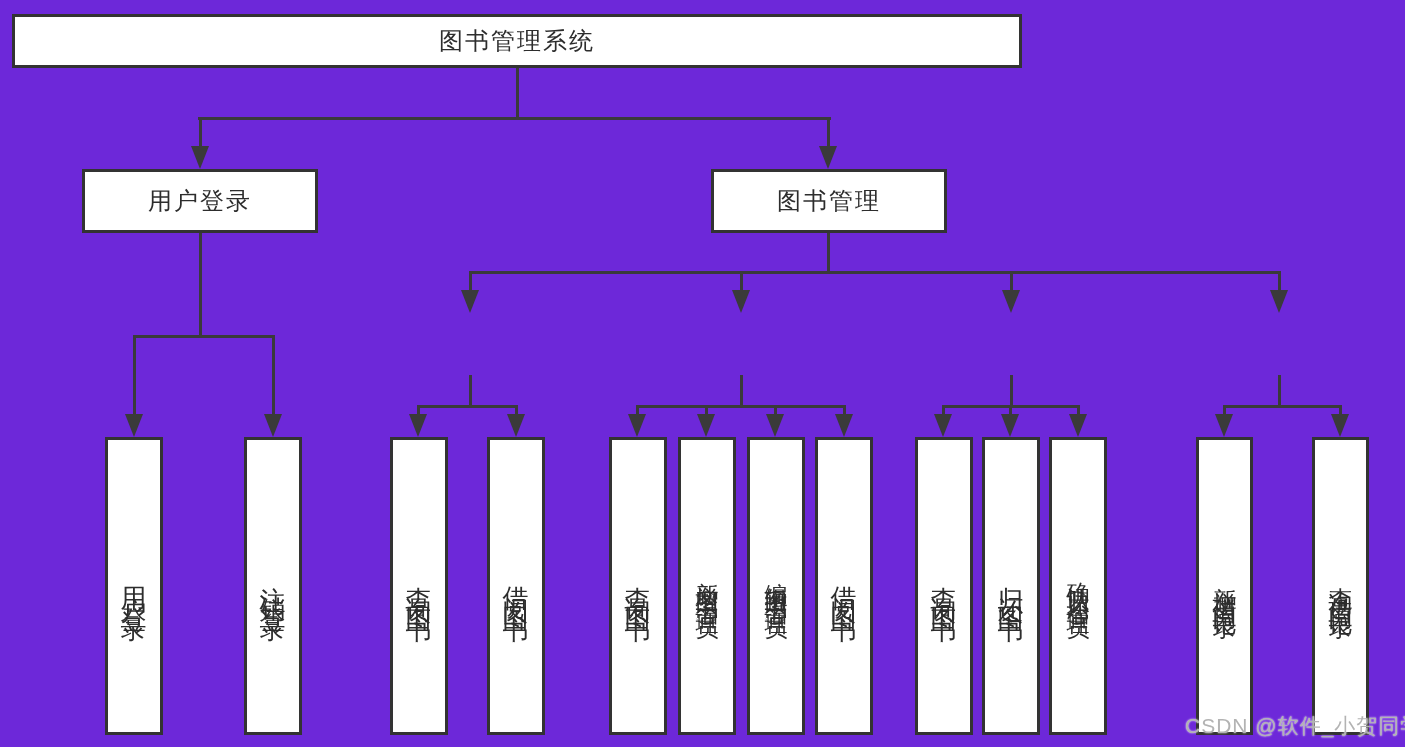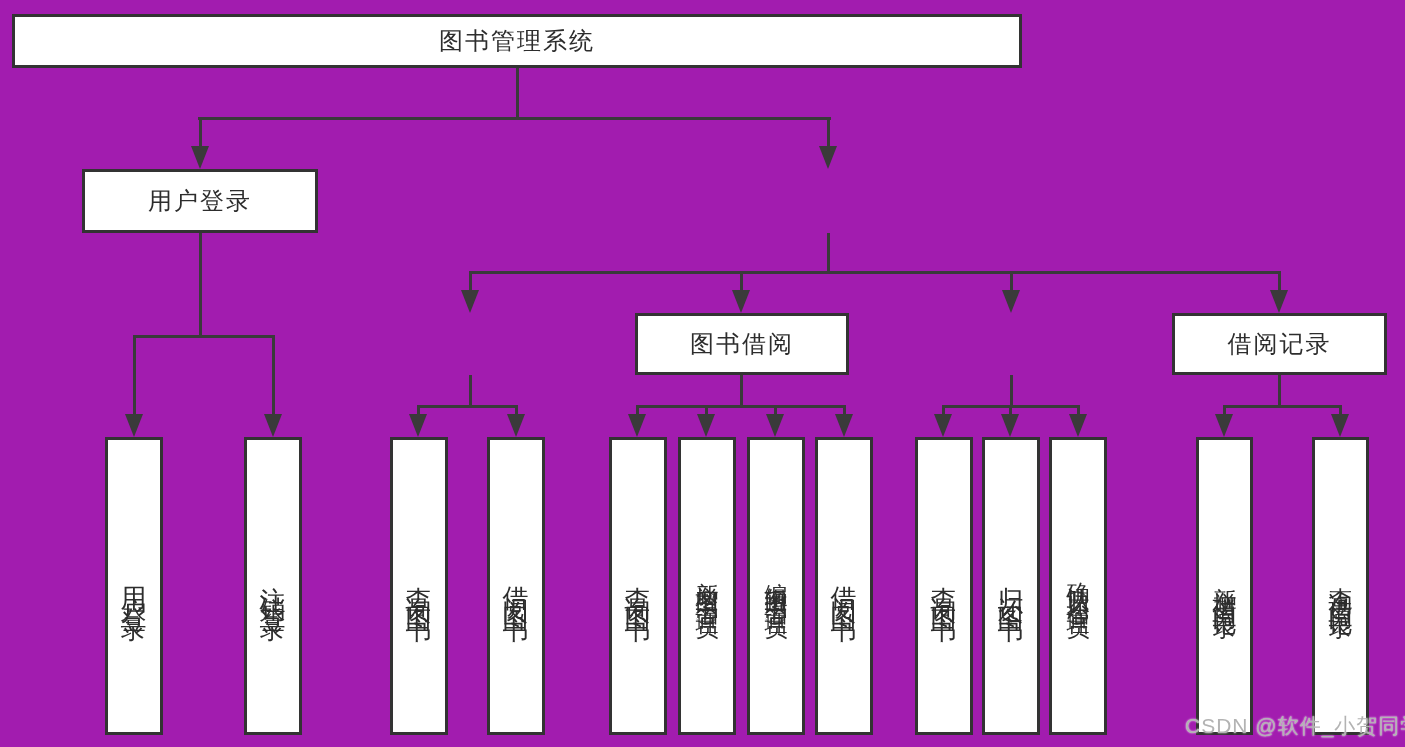--- a/index.html
+++ b/index.html
@@ -1,20 +1,20 @@
 <!DOCTYPE html>
 <html><head>
 <meta charset="utf-8">
 <style>
   * { margin:0; padding:0; box-sizing:border-box; }
   html,body { background:#ffffff; }
   body { font-family:"Liberation Sans","DejaVu Sans",sans-serif; }
   #stage {
     position:relative; width:1405px; height:747px;
-    background:#a21caf; overflow:hidden;
+    background:#6d28d9; overflow:hidden;
   }
   .box {
     position:absolute; background:#ffffff; border:3px solid #333333;
     display:flex; align-items:center; justify-content:center;
     color:#2d2d2d; font-size:24px; letter-spacing:2px; white-space:nowrap;
     z-index:2;
   }
   .leaf {
     writing-mode:vertical-rl; text-orientation:mixed;
     font-size:26px; letter-spacing:10px; line-height:1;
@@ -35,26 +35,25 @@
 </style>
 </head>
 <body>
 
 <div id="stage">
 
   <div class="box" style="left:12px;top:14px;width:1010px;height:54px">图书管理系统</div>
 
   <div class="box" style="left:82px;top:169px;width:236px;height:64px">用户登录</div>
 
+  <div class="box" style="left:711px;top:169px;width:236px;height:64px">图书管理</div>
 
 
-  <div class="box" style="left:635px;top:313px;width:214px;height:62px">图书借阅</div>
 
 
-  <div class="box" style="left:1172px;top:313px;width:215px;height:62px">借阅记录</div>
 
   <div class="box leaf" style="left:105px;top:437px;width:58px;height:298px">用户登录</div>
 
   <div class="box leaf" style="left:244px;top:437px;width:58px;height:298px">注销登录</div>
 
   <div class="box leaf" style="left:390px;top:437px;width:58px;height:298px">查询图书</div>
 
   <div class="box leaf" style="left:487px;top:437px;width:58px;height:298px">借阅图书</div>
 
   <div class="box leaf" style="left:609px;top:437px;width:58px;height:298px">查询图书</div>

